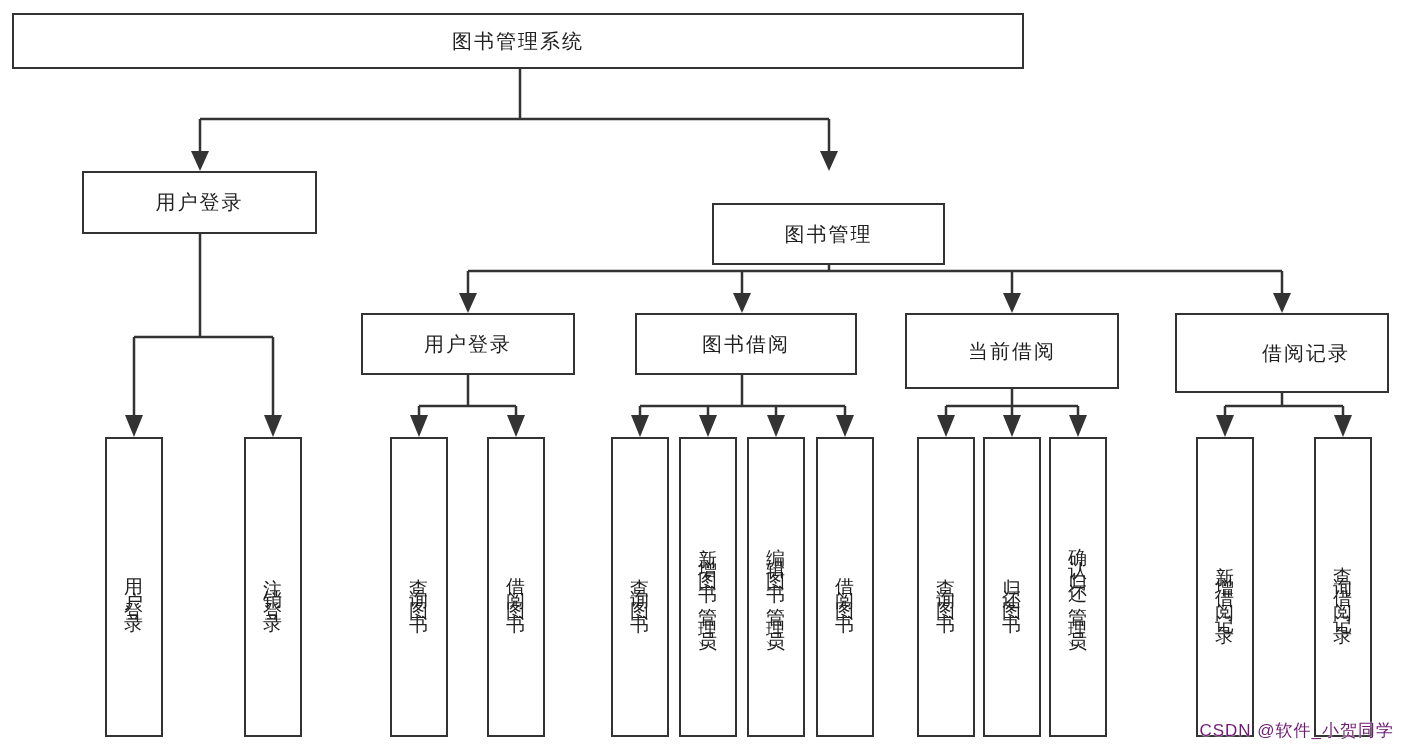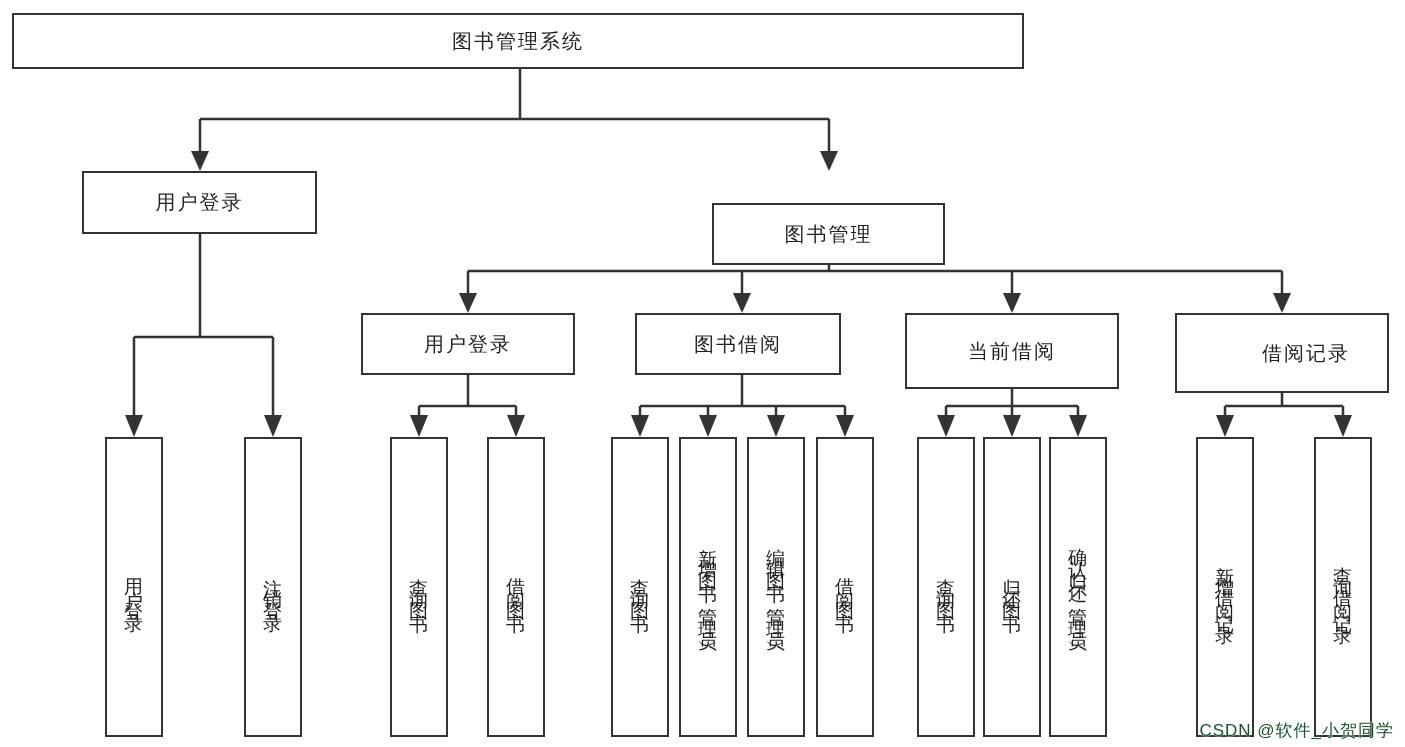--- a/index.html
+++ b/index.html
@@ -44,21 +44,21 @@
     font-size: 19px;
     letter-spacing: 12px;
     line-height: 1;
   }
   .watermark {
     position: absolute;
     right: 11px;
     bottom: 5px;
     font-size: 17px;
     letter-spacing: 1px;
-    color: #14532d;
+    color: #701a75;
     text-shadow: 0 0 2px #ffffff, 0 0 1px #ffffff;
     white-space: nowrap;
   }
 </style>
 </head>
 <body>
 
 <div id="canvas">
 
   <svg id="connectors" viewBox="0 0 1405 747" xmlns="http://www.w3.org/2000/svg">
@@ -93,21 +93,21 @@
       <polygon points="1334,415 1352,415 1343,437"></polygon>
     </g>
   </svg>
 
   <div class="node hnode" style="left:12px; top:13px; width:1012px; height:56px;">图书管理系统</div>
 
   <div class="node hnode" style="left:82px; top:171px; width:235px; height:63px;">用户登录</div>
   <div class="node hnode" style="left:712px; top:171px; width:233px; height:62px;margin-top:32px;">图书管理</div>
 
   <div class="node hnode" style="left:361px; top:313px; width:214px; height:62px;">用户登录</div>
-  <div class="node hnode" style="left:635px; top:313px; width:206px; height:62px;">图书借阅</div>
+  <div class="node hnode" style="left:635px; top:313px; width:222px; height:62px;">图书借阅</div>
   <div class="node hnode" style="left:905px; top:313px; width:214px; height:76px;">当前借阅</div>
   <div class="node hnode" style="left:1175px; top:313px; width:214px; height:80px;padding-left:48px;">借阅记录</div>
 
   <div class="node vnode" style="left:105px; top:437px; width:58px; height:300px;">用户登录</div>
   <div class="node vnode" style="left:244px; top:437px; width:58px; height:300px;">注销登录</div>
 
   <div class="node vnode" style="left:390px; top:437px; width:58px; height:300px;">查询图书</div>
   <div class="node vnode" style="left:487px; top:437px; width:58px; height:300px;">借阅图书</div>
 
   <div class="node vnode" style="left:611px; top:437px; width:58px; height:300px;">查询图书</div>

